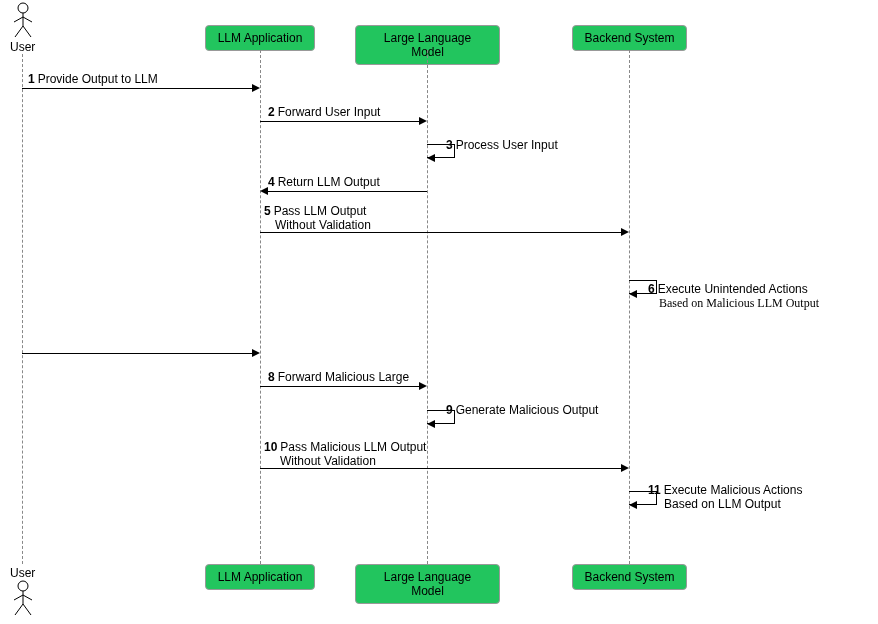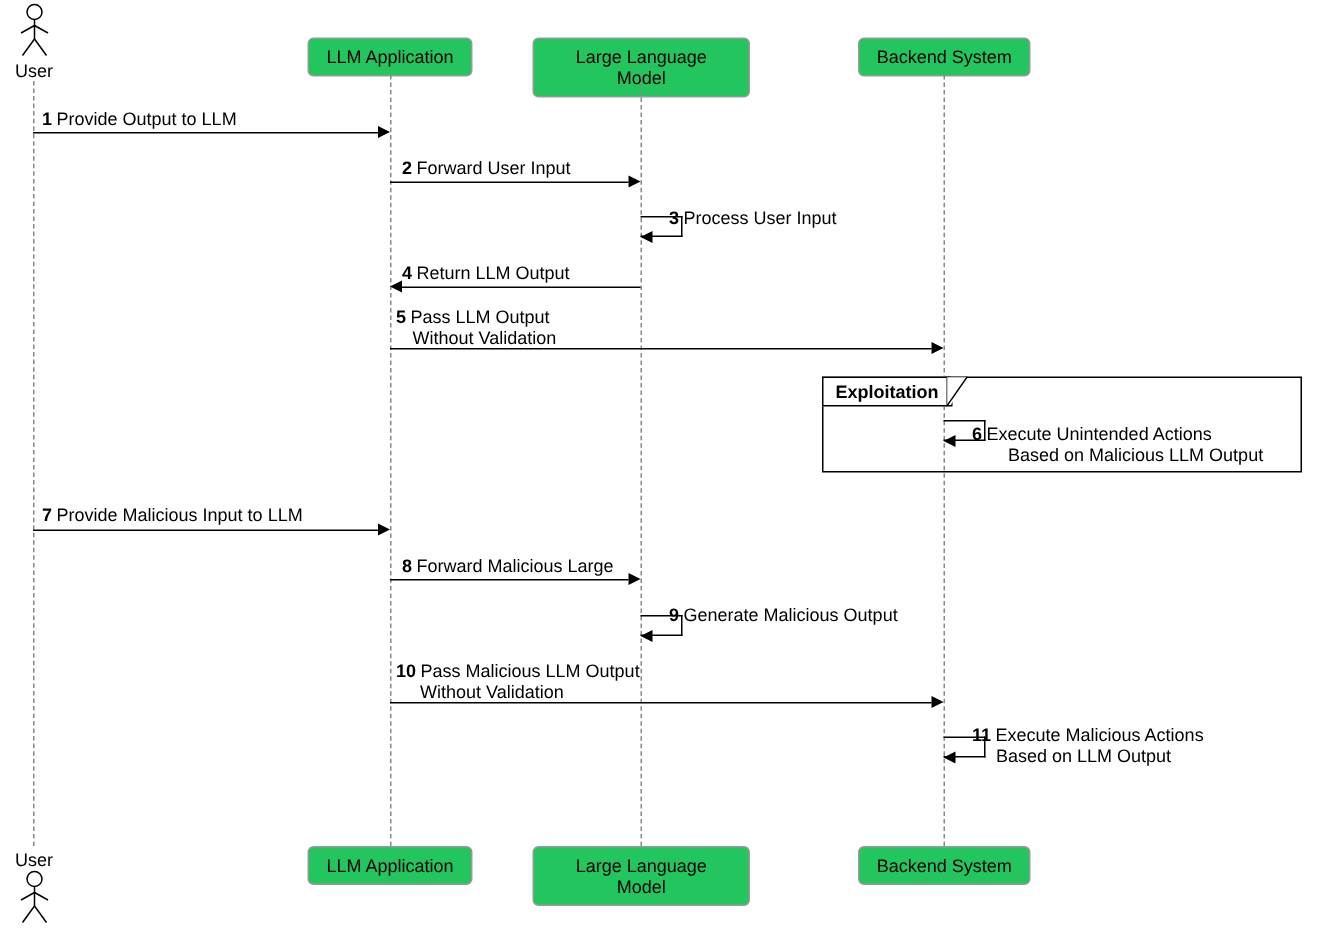--- a/index.html
+++ b/index.html
@@ -126,39 +126,28 @@
   <div class="arrow-line" style="left:268px; top:191px; width:159px;"></div>
   <div class="arrow-head arrow-left" style="left:260px; top:187px;"></div>
 
   <div class="msg" style="left:264px; top:204px;">
     <span class="msg-num">5</span><span>Pass LLM Output</span><br>
     <span style="margin-left:11px;">Without Validation</span>
   </div>
   <div class="arrow-line" style="left:260px; top:232px; width:361px;"></div>
   <div class="arrow-head arrow-right" style="left:621px; top:228px;"></div>
 
-  <div class="frame" style="left:548px; top:251px; width:320px; height:64px;">
-    <div class="frame-label">
-      <span>Exploitation</span>
-    </div>
-    <svg style="position:absolute;left:82px;top:-1px;" width="14" height="20">
-      <polygon points="0,0 14,0 0,20" fill="#fff" stroke="#000" stroke-width="1"></polygon>
-    </svg>
-  </div>
 
   <div class="msg" style="left:648px; top:282px;">
     <span class="msg-num">6</span><span>Execute Unintended Actions</span><br>
-    <span style="margin-left:24px;">Based on Malicious LLM Output</span>
+    <span style="margin-left:11px;font-family:Liberation Serif, serif;">Based on Malicious LLM Output</span>
   </div>
   <div class="self-loop" style="left:629px; top:280px; width:28px; height:14px;"></div>
   <div class="arrow-head arrow-left" style="left:629px; top:290px;"></div>
 
-  <div class="msg" style="left:28px; top:336px;">
-    <span class="msg-num">7</span><span>Provide Malicious Input to LLM</span>
-  </div>
   <div class="arrow-line" style="left:22px; top:353px; width:230px;"></div>
   <div class="arrow-head arrow-right" style="left:252px; top:349px;"></div>
 
   <div class="msg" style="left:268px; top:370px;">
     <span class="msg-num">8</span><span>Forward Malicious Large</span>
   </div>
   <div class="arrow-line" style="left:260px; top:386px; width:159px;"></div>
   <div class="arrow-head arrow-right" style="left:419px; top:382px;"></div>
 
   <div class="msg" style="left:446px; top:403px;">

